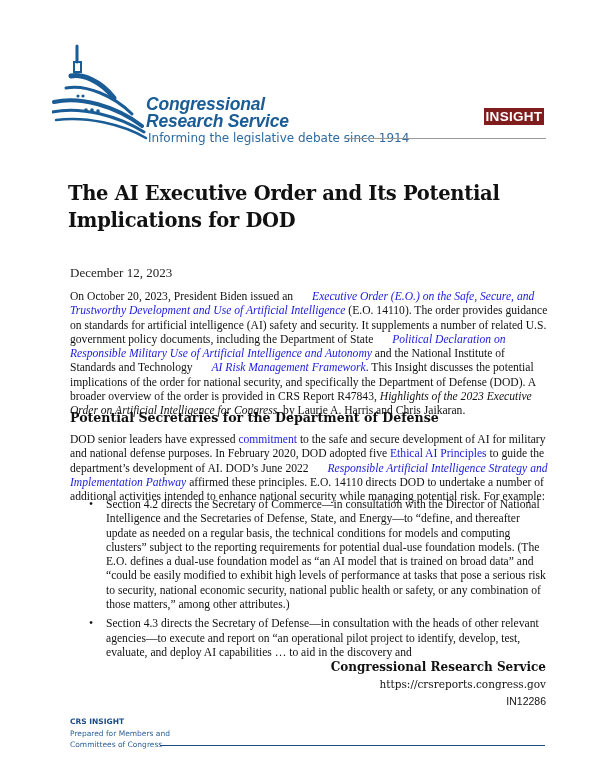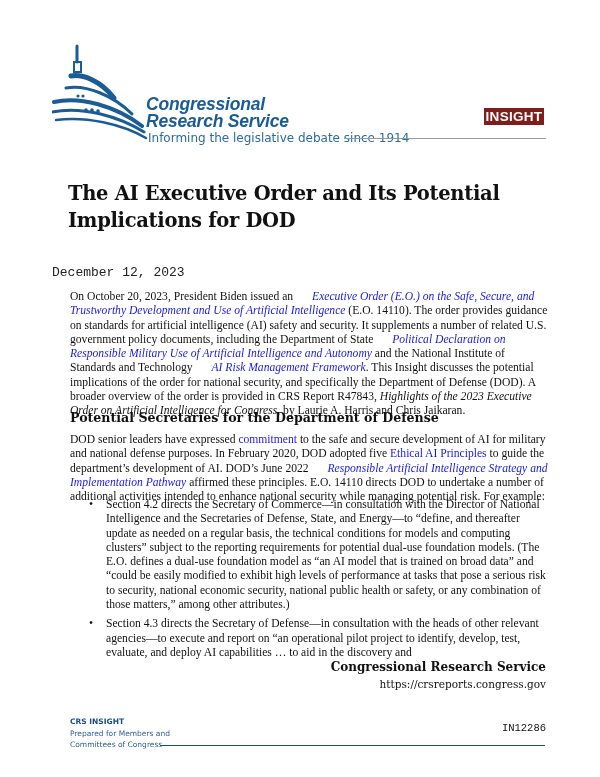--- a/index.html
+++ b/index.html
@@ -8,39 +8,39 @@
 
   
   .logo-svg { left: 52px; top: 40px; }
   .logo-title { left: 146px; top: 96px; font-family: "Liberation Sans", sans-serif; font-weight: bold; font-style: italic; color: #1a5c96; font-size: 17.5px; line-height: 17px; letter-spacing: -0.2px; }
   .logo-tag { left: 148px; top: 131px; font-family: "DejaVu Sans", sans-serif; color: #2b6aa3; font-size: 12px; white-space: nowrap; }
   .tag-rule { left: 344px; top: 138px; width: 202px; height: 1px; background: #9a9a9a; }
   .insight-badge { left: 484px; top: 108px; width: 60px; height: 17px; background: #7f1d1d; color: #fff; font-family: "Liberation Sans", sans-serif; font-weight: bold; font-size: 13.5px; line-height: 17px; text-align: center; letter-spacing: 0.3px; }
 
   
   .title { left: 68px; top: 180px; width: 480px; font-family: "DejaVu Serif", serif; font-weight: bold; font-size: 19.5px; line-height: 27px; color: #111; letter-spacing: -0.3px; }
-  .date { left: 52px; top: 265px; font-family: Liberation Mono, monospace; font-size: 13px; color: #222; }
+  .date { left: 70px; top: 265px; font-family: Liberation Serif, serif; font-size: 13px; color: #222; }
 
   
   .body { left: 70px; width: 478px; font-size: 11.6px; line-height: 14.3px; color: #111; }
   .p1 { top: 290px; }
   .h2 { left: 70px; top: 410px; font-family: "DejaVu Serif", serif; font-weight: bold; font-size: 12.6px; color: #111; }
   .p2 { top: 433px; }
   a.lnk { color: #1a1ae0; text-decoration: none; }
   a.lnk.it { font-style: italic; margin-left: 16px; }
   .it { font-style: italic; }
 
   ul.bullets { position: absolute; left: 70px; top: 498px; width: 478px; margin: 0; padding: 0; list-style: none; font-size: 11.6px; line-height: 14.3px; }
   ul.bullets li { position: relative; padding-left: 36px; margin-bottom: 5px; }
   ul.bullets li .dot { position: absolute; left: 19px; top: 0; }
 
   
   .foot-org { right: 54px; top: 660px; font-family: "DejaVu Serif", serif; font-weight: bold; font-size: 12px; text-align: right; }
   .foot-url { right: 54px; top: 678px; font-family: "DejaVu Serif", serif; font-size: 10.5px; text-align: center; }
-  .foot-id { right: 54px; top: 695px; font-family: Liberation Mono, monospace; font-size: 10.5px; text-align: right; margin-top: 27px; }
+  .foot-id { right: 54px; top: 695px; font-family: Liberation Sans, sans-serif; font-size: 10.5px; text-align: right; }
 
   
   .crs-insight { left: 70px; top: 717px; font-family: "DejaVu Sans", sans-serif; font-weight: bold; font-size: 7.5px; color: #1a4b82; }
   .prepared { left: 70px; top: 728px; font-family: "DejaVu Sans", sans-serif; font-size: 7.5px; line-height: 11px; color: #2b5f95; width: 110px; }
   .foot-rule { left: 160px; top: 745px; width: 385px; height: 1.2px; background: #1a4b82; }
 </style>
 </head>
 <body>
 
 <svg class="abs logo-svg" width="96" height="100" viewBox="0 0 96 100">

